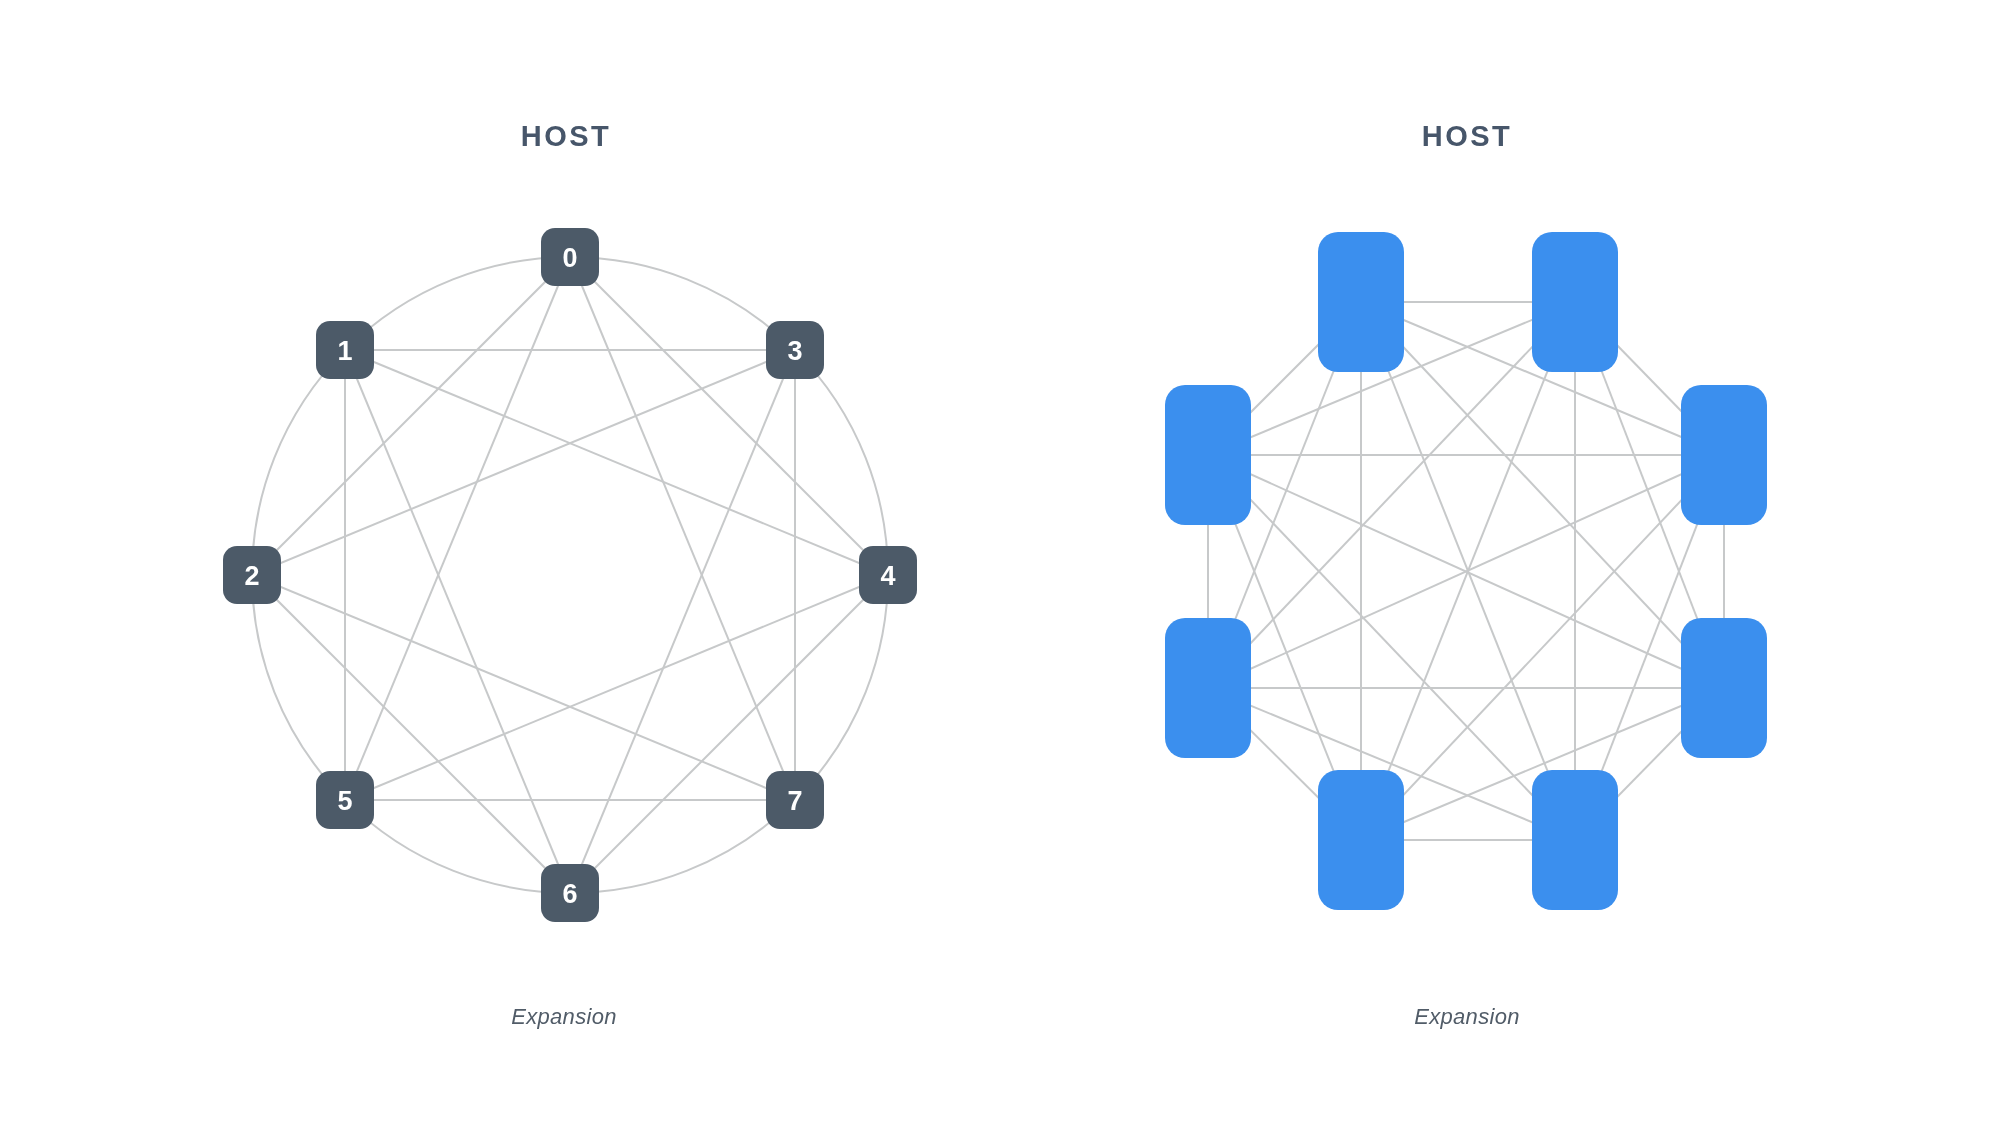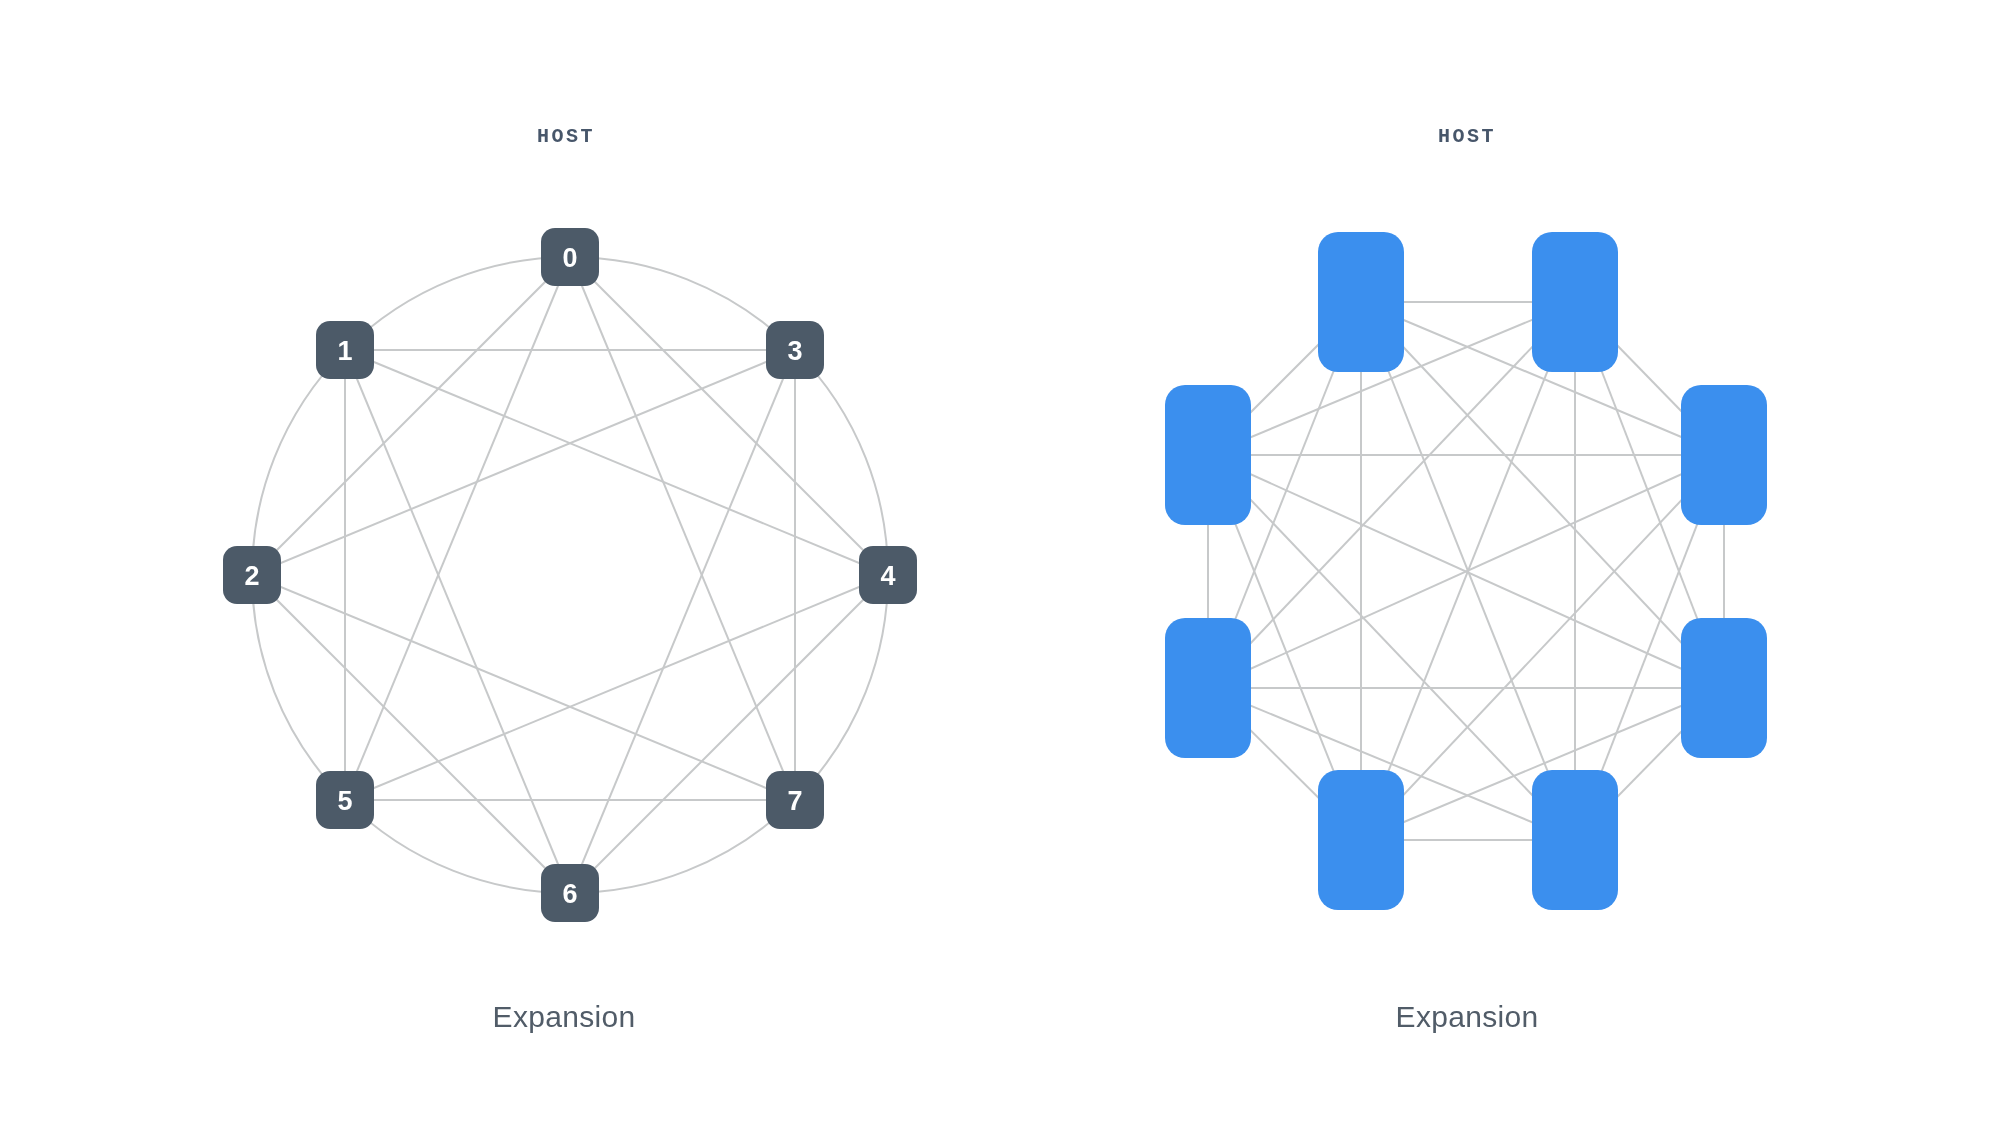--- a/index.html
+++ b/index.html
@@ -12,29 +12,29 @@
     font-family: "Liberation Sans", sans-serif;
   }
   .stage svg { position: absolute; left: 0; top: 0; }
   .label {
     position: absolute;
     transform: translate(-50%, -50%);
     white-space: nowrap;
     user-select: none;
   }
   .panel-title {
-    font-size: 20px;
+    font-size: 29px;
     font-weight: 700;
     letter-spacing: 2.5px;
-    font-family: Liberation Mono, monospace;
   }
   .panel-caption {
-    font-size: 30px;
+    font-size: 22px;
     font-weight: 400;
     letter-spacing: 0.3px;
+    font-style: italic;
   }
   .pt0 { left: 566px;  top: 136px; }
   .pt1 { left: 1467px; top: 136px; }
   .pc0 { left: 564px;  top: 1017px; }
   .pc1 { left: 1467px; top: 1017px; }
 </style>
 </head>
 <body>
 
 <div class="stage">

